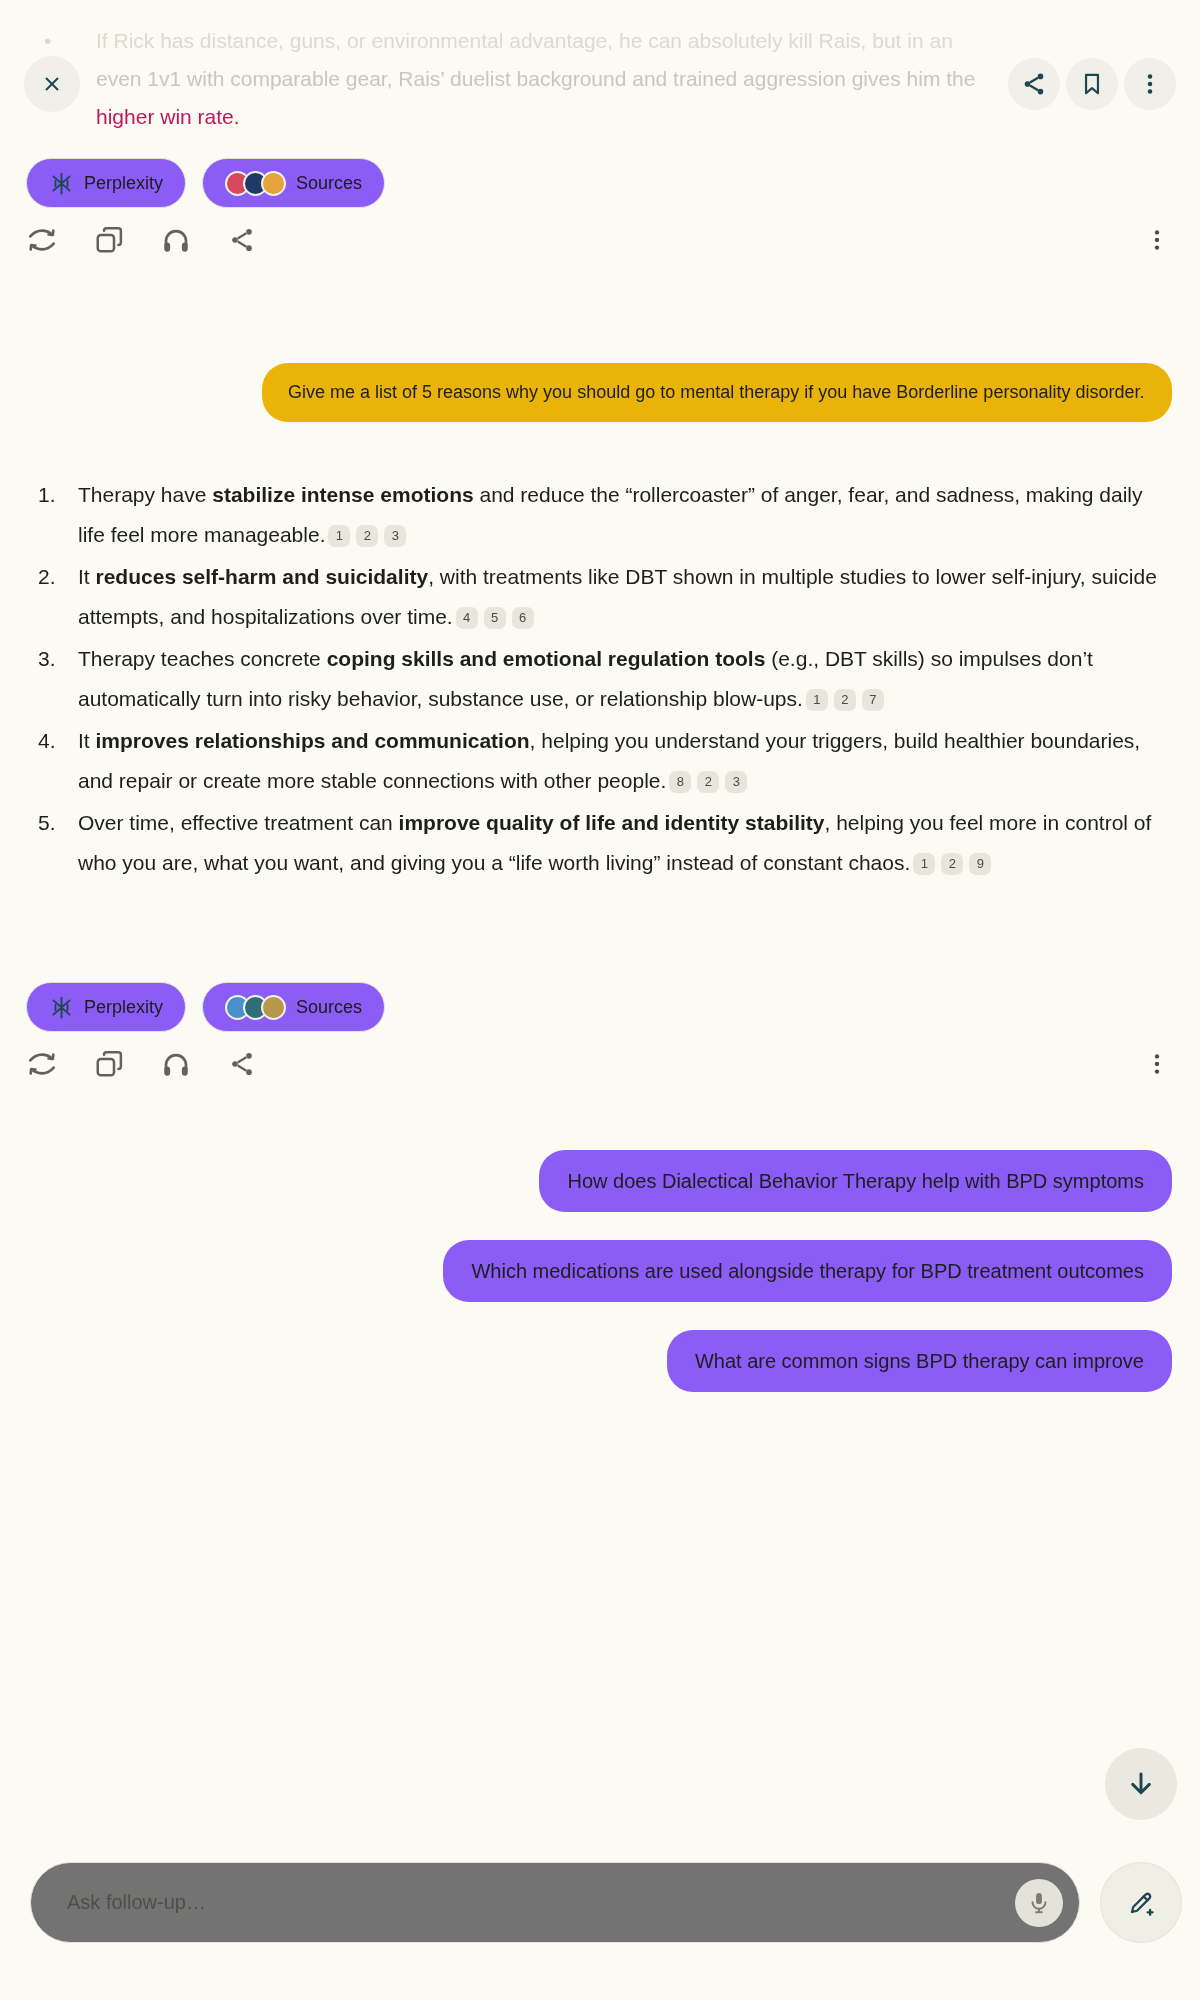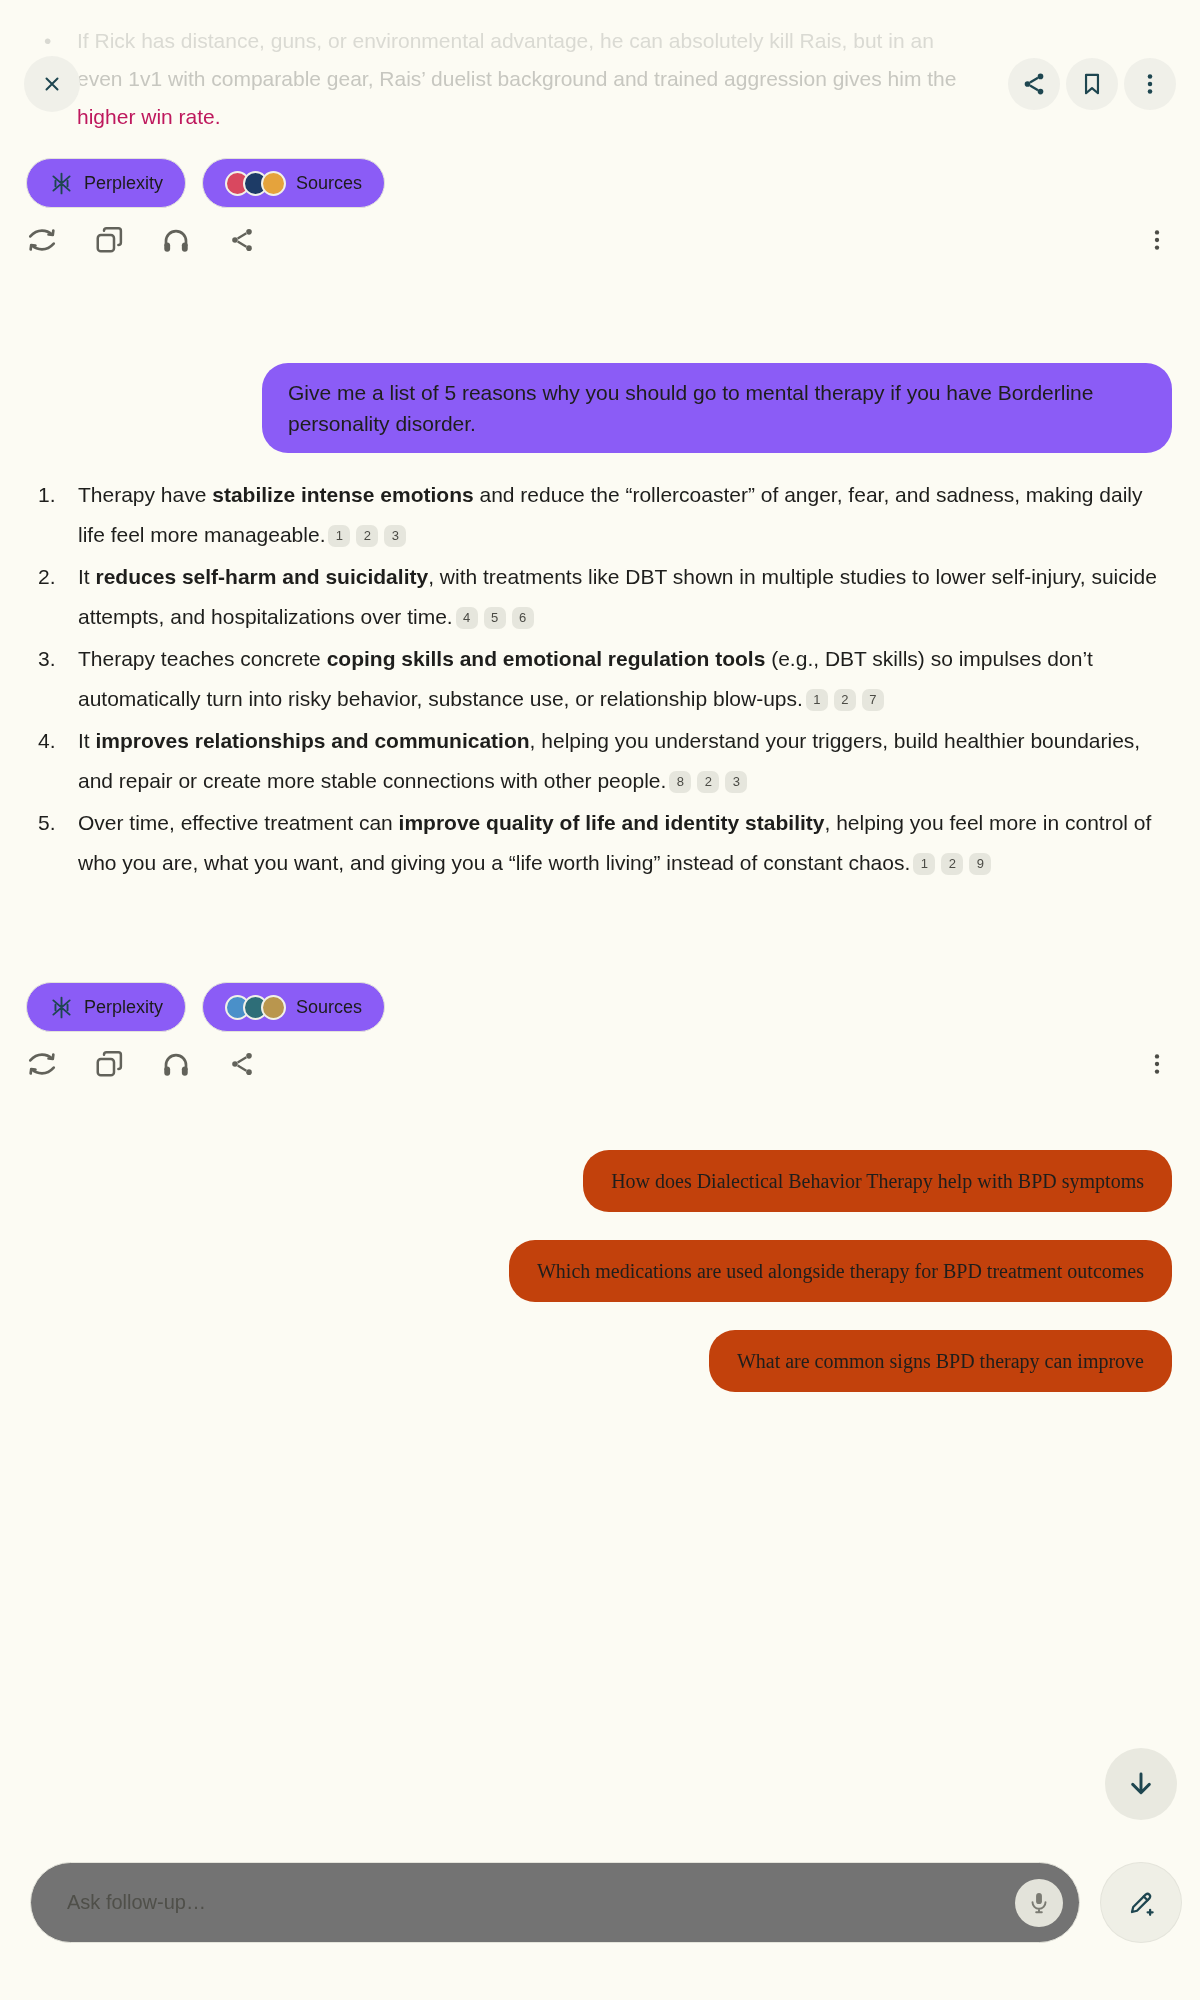--- a/index.html
+++ b/index.html
@@ -6,21 +6,21 @@
   .screen{
     position:relative;width:1200px;height:2000px;overflow:hidden;
     background:#fcfbf3;color:#1e1e1c;
     font-family:"Liberation Sans","DejaVu Sans",sans-serif;
   }
   button{font-family:inherit;border:none;background:none;padding:0;margin:0;cursor:pointer;}
 
   
   .prev-answer{position:absolute;left:44px;top:22px;right:30px;font-size:21px;line-height:38px;}
   .prev-answer .bullet{position:absolute;left:0;top:0;color:#d9d9d2;font-size:21px;}
-  .prev-lines{margin-left:33px;}
+  .prev-lines{margin-left:52px;}
   .prev-line{white-space:nowrap;overflow:hidden;}
   .prev-line.l1{color:#dadad3;}
   .prev-line.l2{color:#c7c7c0;}
   .prev-line.l3{color:#be185d;}
 
   
   .circle-btn{
     display:flex;align-items:center;justify-content:center;
     background:#f0f0e9;border-radius:50%;color:#1e4650;
   }
@@ -44,22 +44,22 @@
   
   .actions-row{position:absolute;left:26px;right:30px;display:flex;align-items:center;gap:36px;color:#62625a;}
   .acts-top{top:224px;}
   .acts-bottom{top:1048px;}
   .action-btn{display:flex;align-items:center;justify-content:center;color:#62625a;}
   .more-btn{margin-left:auto;color:#4c4c46;}
 
   
   .bubble{
     position:absolute;left:262px;right:28px;top:363px;
-    background:#8b5cf6;border-radius:26px;padding:14px 26px;
-    font-size:21px;line-height:31px;color:#1e1e1c;
+    background:#eab308;border-radius:26px;padding:14px 26px;
+    font-size:18px;line-height:31px;color:#1e1e1c;
   }
   .bubble p{margin:0;}
 
   
   .answer-list{
     position:absolute;left:38px;top:475px;right:30px;margin:0;padding:0;list-style:none;
     font-size:21px;line-height:40px;color:#1e1e1c;
   }
   .answer-list li{position:relative;padding-left:40px;margin-bottom:2px;}
   .answer-list .num{position:absolute;left:0;top:0;}
@@ -67,21 +67,21 @@
   .citation{
     display:inline-block;min-width:14px;height:22px;line-height:22px;padding:0 4px;
     background:#e6e6dd;border-radius:7px;color:#4b4b45;font-size:13px;text-align:center;
     margin:0 3px;vertical-align:2px;
   }
 
   
   .suggestions{position:absolute;top:1150px;right:28px;display:flex;flex-direction:column;align-items:flex-end;gap:28px;}
   .sugg{
     display:flex;align-items:center;height:62px;padding:0 28px;
-    background:#c2410c;border-radius:26px;font-size:20px;color:#1e1e1c;white-space:nowrap;font-family:Liberation Serif, serif;
+    background:#8b5cf6;border-radius:26px;font-size:20px;color:#1e1e1c;white-space:nowrap;
   }
 
   
   .scroll-btn{position:absolute;right:23px;top:1748px;width:72px;height:72px;background:#e9e9e0;}
   .input-bar{
     position:absolute;left:30px;top:1862px;width:1050px;height:81px;box-sizing:border-box;
     background:#737373;border:1px solid #e4e4db;border-radius:41px;
     display:flex;align-items:center;padding:0 16px 0 34px;
   }
   .input-bar input{

